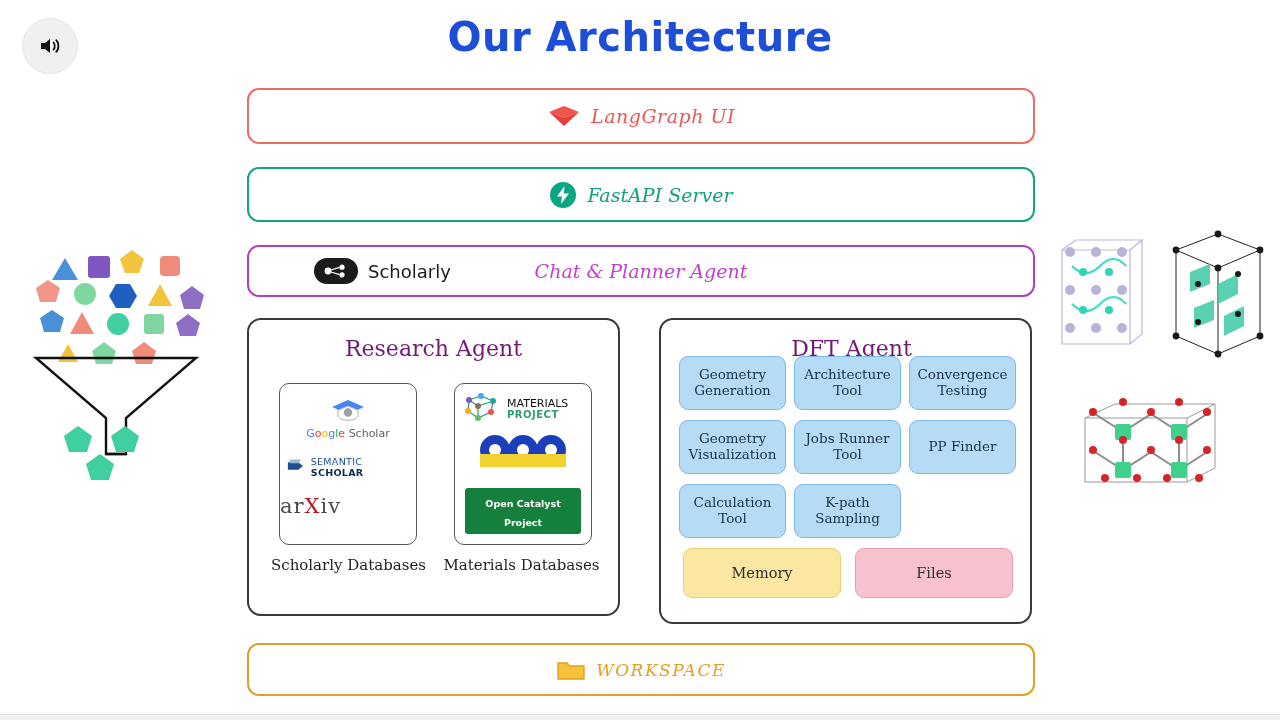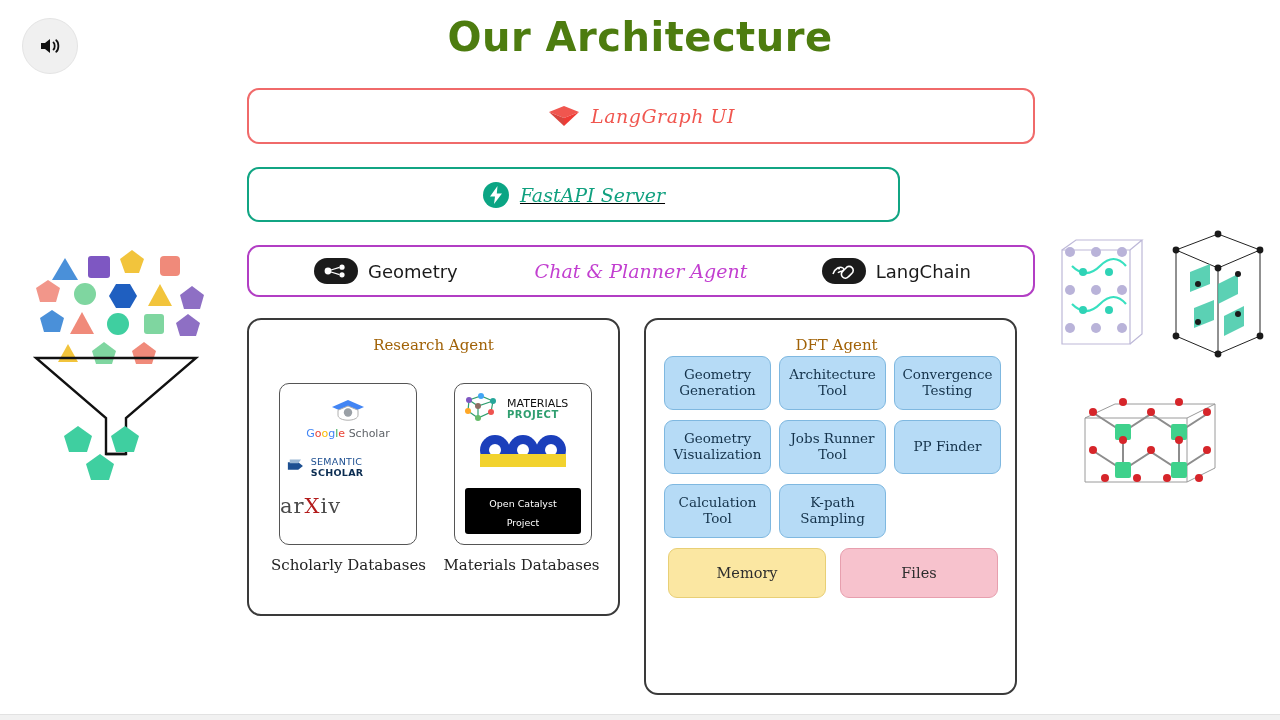--- a/index.html
+++ b/index.html
@@ -34,21 +34,21 @@
     display: flex; align-items: center; justify-content: center;
   }
 
   
   .title {
     position: absolute;
     left: 0; right: 0; top: 14px;
     text-align: center;
     font-size: 40px;
     font-weight: bold;
-    color: #4d7c0f;
+    color: #1d4ed8;
     letter-spacing: 0.5px;
     font-family: "DejaVu Sans", sans-serif;
   }
 
   
   .bar {
     position: absolute;
     border-radius: 12px;
     background: #ffffff;
     display: flex;
@@ -57,21 +57,21 @@
   }
   .bar-label {
     font-size: 19px;
     font-style: italic;
     font-family: "DejaVu Serif", serif;
   }
 
   #streamlit-bar { left: 247px; top: 88px; width: 788px; height: 56px; border: 2.5px solid #f06a6a; }
   #streamlit-bar .bar-label { color: #f0564f; letter-spacing: .5px; }
 
-  #fastapi-bar { left: 247px; top: 167px; width: 653px; height: 55px; border: 2.5px solid #11a583; text-decoration: underline; }
+  #fastapi-bar { left: 247px; top: 167px; width: 788px; height: 55px; border: 2.5px solid #11a583; }
   #fastapi-bar .bar-label { color: #10a07f; }
 
   #langgraph-bar { left: 247px; top: 245px; width: 788px; height: 52px; border: 2.5px solid #b23ec4; }
 
   #workspace-bar { left: 247px; top: 643px; width: 788px; height: 53px; border: 2.5px solid #e0a021; }
   #workspace-bar .bar-label { color: #e0a021; letter-spacing: 1.5px; font-size: 17px; }
 
   .inline-icon { display: inline-flex; align-items: center; margin-right: 10px; }
 
   
@@ -93,25 +93,25 @@
   }
 
   
   .panel {
     position: absolute;
     border: 2px solid #3a3a3a;
     border-radius: 14px;
     background: #ffffff;
   }
   #research-panel { left: 247px; top: 318px; width: 373px; height: 298px; }
-  #dft-panel { left: 644px; top: 318px; width: 373px; height: 377px; padding-left: 12px; }
+  #dft-panel { left: 659px; top: 318px; width: 373px; height: 306px; padding-left: 12px; }
   .panel-title {
     text-align: center;
-    font-size: 15px;
-    color: #a16207;
+    font-size: 22px;
+    color: #701a75;
     margin-top: 16px;
     font-family: "DejaVu Serif", serif;
   }
 
   
   .db-box {
     position: absolute;
     border: 1.5px solid #555;
     border-radius: 10px;
     background: #fff;
@@ -213,33 +213,23 @@
     <div class="lg-row">
       <div class="lg-left">
         <span class="pill-icon">
           <svg width="30" height="16" viewBox="0 0 30 16">
             <circle cx="7" cy="8" r="3.4" fill="#fff"></circle>
             <circle cx="21" cy="4.2" r="2.6" fill="#fff"></circle>
             <circle cx="21" cy="11.8" r="2.6" fill="#fff"></circle>
             <path d="M10 7 L18.5 4.4 M10 9 L18.5 11.6" stroke="#fff" stroke-width="1.3"></path>
           </svg>
         </span>
-        <span class="lg-text">Geometry</span>
+        <span class="lg-text">Scholarly</span>
       </div>
       <div class="lg-center">Chat &amp; Planner Agent</div>
-      <div class="lg-right">
-        <span class="pill-icon">
-          <svg width="30" height="16" viewBox="0 0 30 16">
-            <path d="M4 11c2-6 7-8 10-6 1 .7 1 2 0 2.6-2 1.2-4 .6-5 2.2" fill="none" stroke="#fff" stroke-width="1.5"></path>
-            <circle cx="10" cy="5.4" r="1.1" fill="#fff"></circle>
-            <path d="M17 5 a4 4 0 1 1 5.6 5.6 l-3 3 a4 4 0 1 1 -5.6 -5.6z" fill="none" stroke="#fff" stroke-width="1.6"></path>
-          </svg>
-        </span>
-        <span class="lg-text">LangChain</span>
-      </div>
     </div>
   </div>
 
   <div class="panel" id="research-panel">
     <div class="panel-title">Research Agent</div>
 
     <div class="db-box" id="scholar-box">
 
       <div style="position:absolute;left:0;right:0;top:14px;text-align:center;">
         <svg width="34" height="26" viewBox="0 0 34 26" style="display:block;margin:0 auto 3px;">
@@ -293,21 +283,21 @@
             <circle cx="20" cy="18" r="6" fill="#ffffff"></circle>
           <circle cx="48" cy="18" r="15" fill="#1b3fbb"></circle>
             <circle cx="48" cy="18" r="6" fill="#ffffff"></circle>
           <circle cx="76" cy="18" r="15" fill="#1b3fbb"></circle>
             <circle cx="76" cy="18" r="6" fill="#ffffff"></circle>
           <rect x="5" y="22" width="86" height="13" fill="#f2d22e"></rect>
           <circle cx="20" cy="18" r="15" fill="none"></circle>
         </svg>
       </div>
 
-      <div style="position:absolute;left:10px;right:10px;top:104px;background:#000000;border-radius:3px;padding:4px 15px;text-align:center;">
+      <div style="position:absolute;left:10px;right:10px;top:104px;background:#15803d;border-radius:3px;padding:4px 15px;text-align:center;font-weight:bold;">
         <span style="color:#fff;font-size:9.5px;font-family:'DejaVu Sans',sans-serif;">Open Catalyst Project</span>
       </div>
     </div>
 
     <div class="db-caption" id="scholar-caption">Scholarly Databases</div>
     <div class="db-caption" id="materials-caption">Materials Databases</div>
   </div>
 
   <div class="panel" id="dft-panel">
     <div class="panel-title">DFT Agent</div>
@@ -320,20 +310,28 @@
       <div class="tool">PP Finder</div>
       <div class="tool">Calculation Tool</div>
       <div class="tool">K-path Sampling</div>
     </div>
     <div class="mf-row">
       <div class="mf-box" id="memory-box">Memory</div>
       <div class="mf-box" id="files-box">Files</div>
     </div>
   </div>
 
+  <div class="bar" id="workspace-bar">
+    <span class="inline-icon">
+      <svg width="30" height="24" viewBox="0 0 30 24">
+        <path d="M2 5 h9 l2.5 3 H28 v13 H2z" fill="#f5c33b" stroke="#e0a021" stroke-width="1.4"></path>
+      </svg>
+    </span>
+    <span class="bar-label">WORKSPACE</span>
+  </div>
 
   <div class="art" id="funnel-art">
     <svg width="190" height="240" viewBox="0 0 190 240">
       <g>
         <polygon points="45,18 58,40 32,40" fill="#4a90d9"></polygon>
         <rect x="68" y="16" width="22" height="22" rx="3" fill="#7e57c2"></rect>
         <polygon points="112,10 124,19 119,33 105,33 100,19" fill="#f2c43c"></polygon>
         <rect x="140" y="16" width="20" height="20" rx="4" fill="#f08a7a"></rect>
         <polygon points="16,48 28,40 40,48 36,62 20,62" fill="#f2968a"></polygon>
         <circle cx="65" cy="54" r="11" fill="#7fd6a0"></circle>

